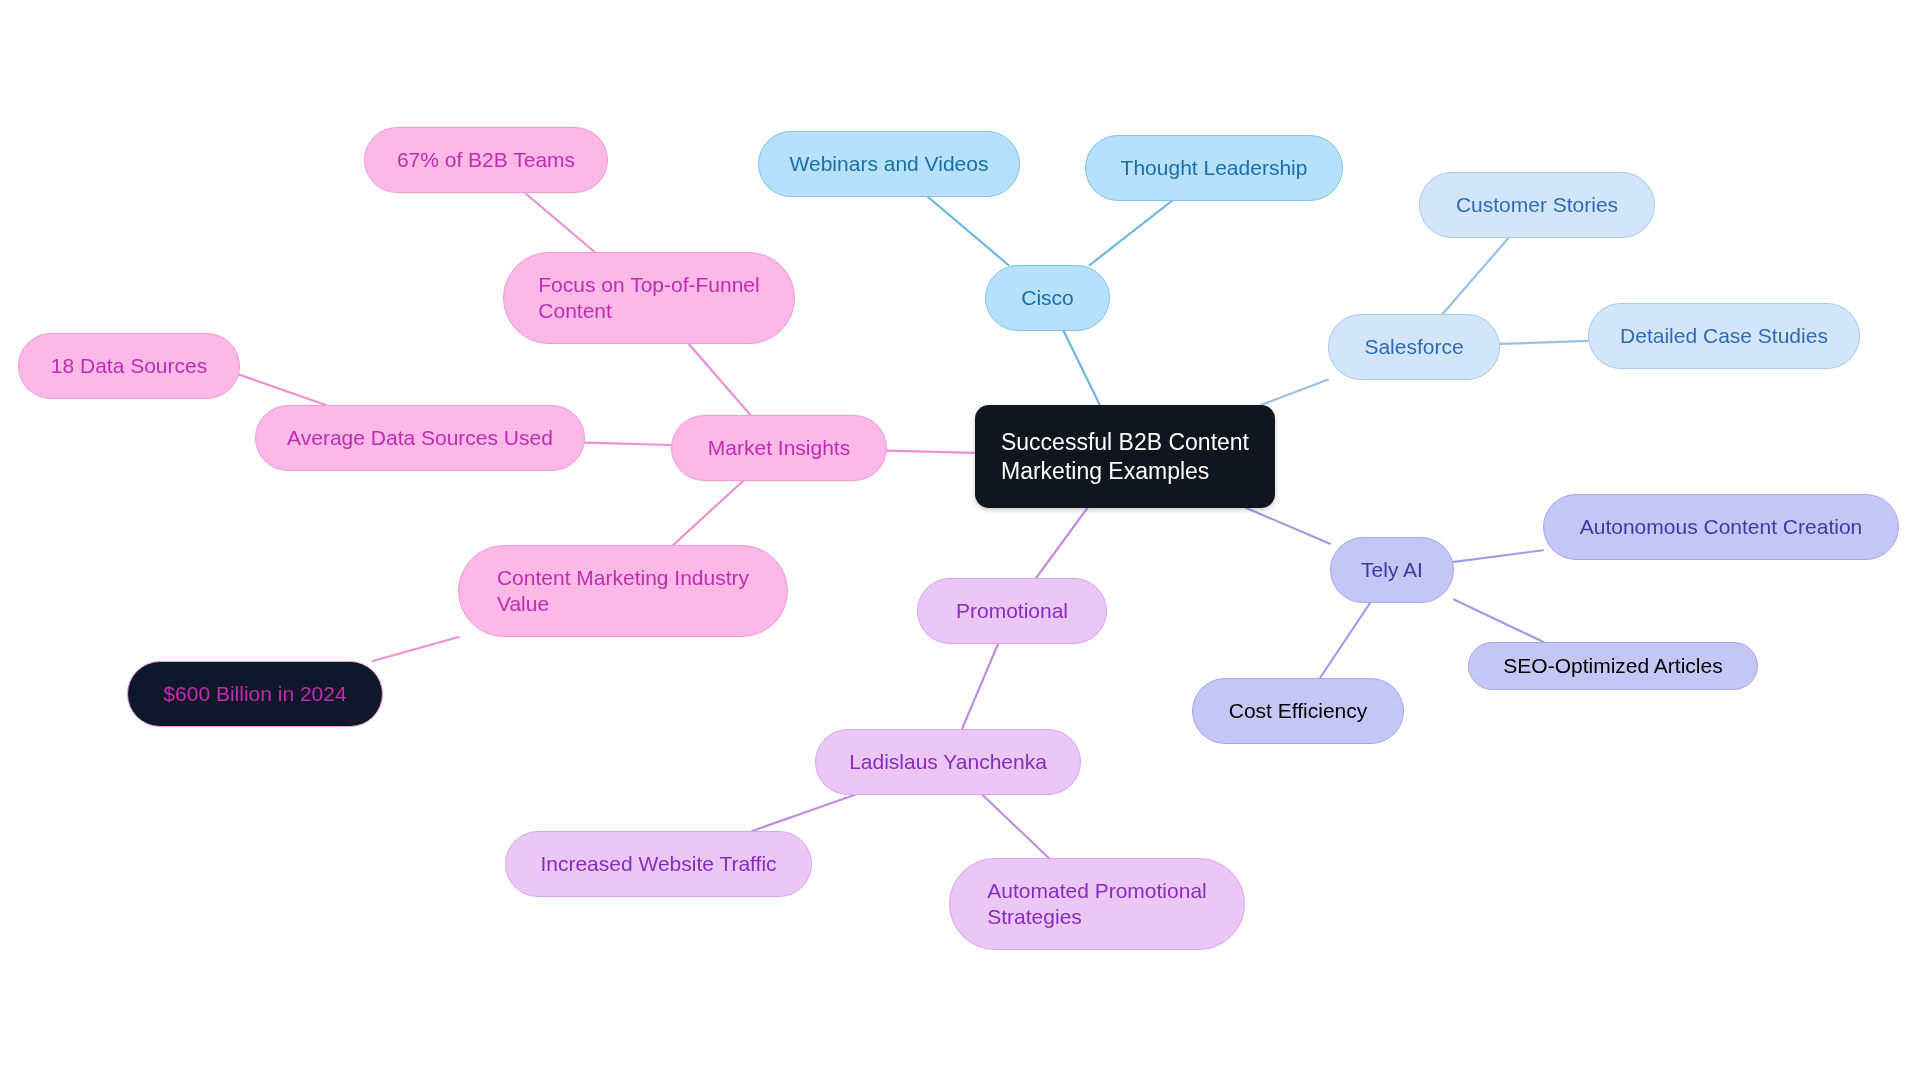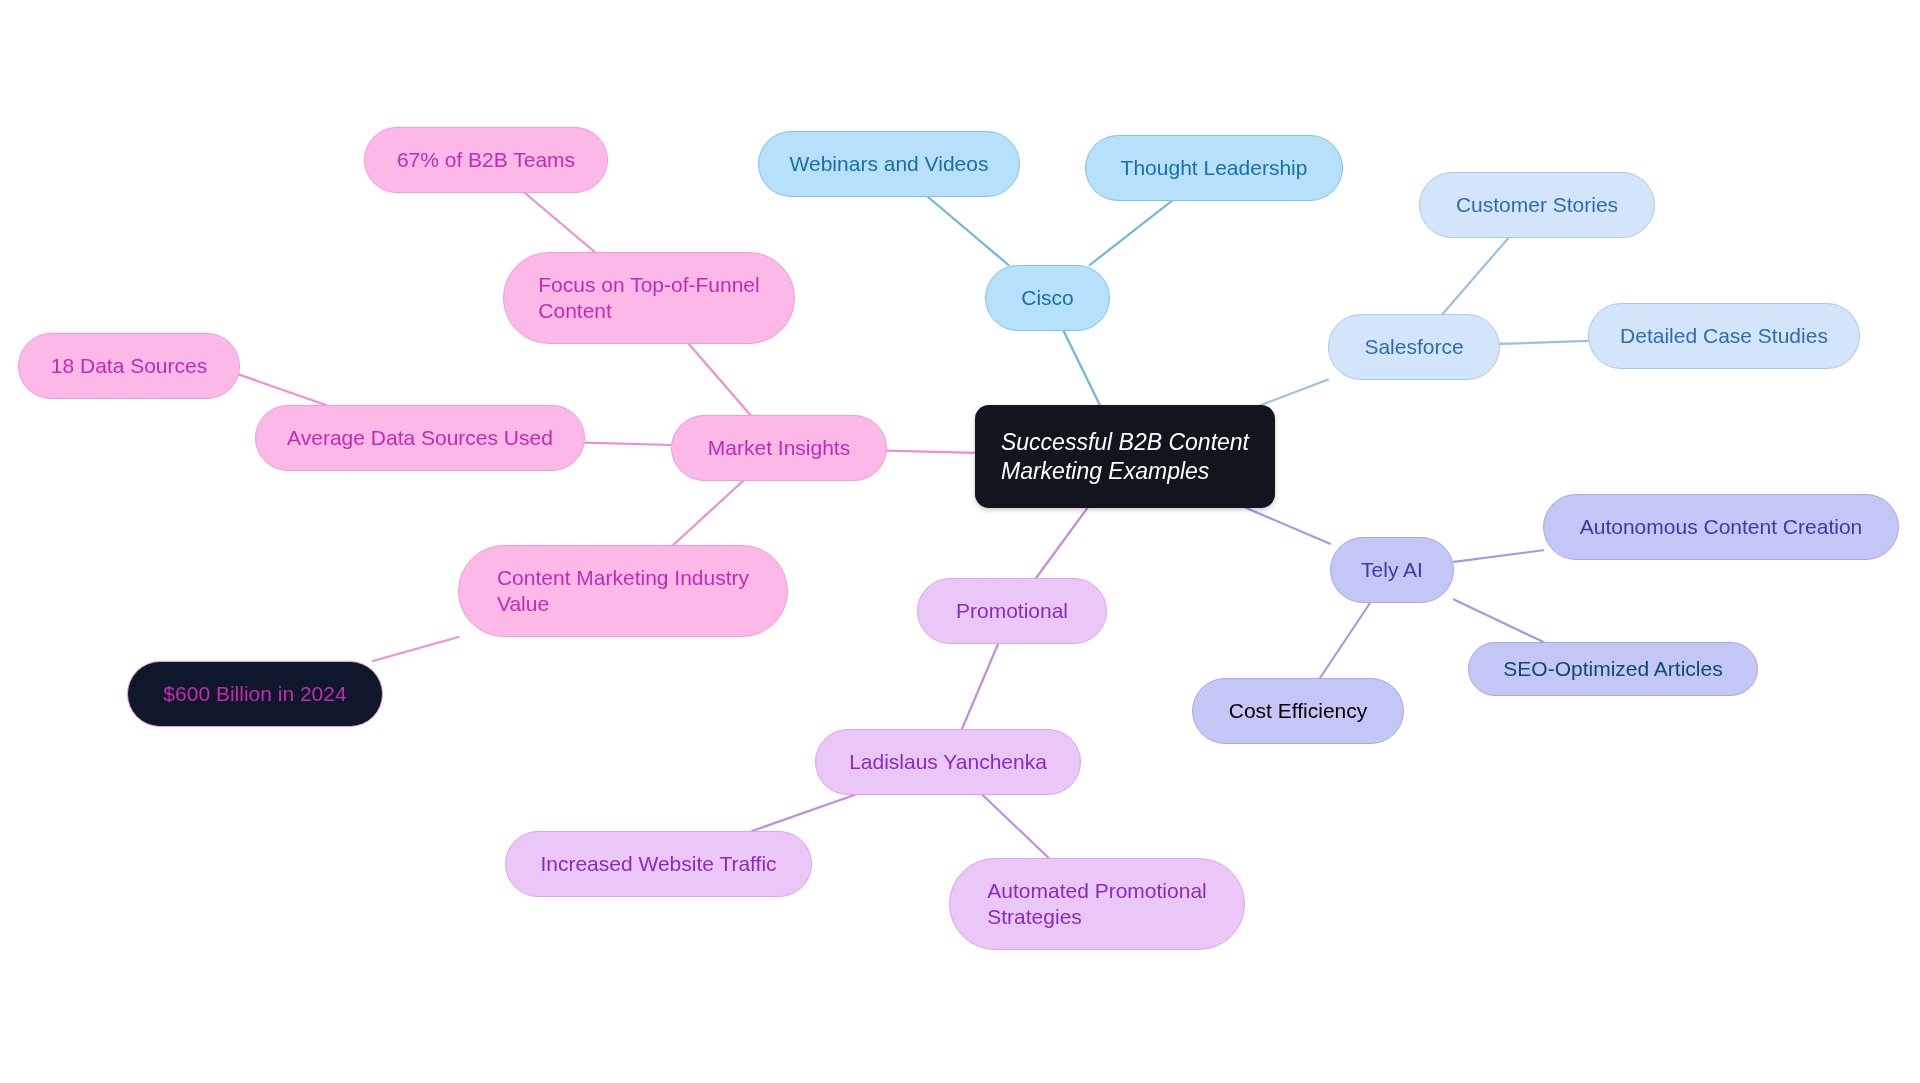--- a/index.html
+++ b/index.html
@@ -29,21 +29,20 @@
     border-width: 1px;
     line-height: 1.22;
     padding: 4px 10px;
     white-space: pre-line;
     z-index: 2;
   }
   .node.root {
     border-radius: 14px;
     border-width: 0;
     box-shadow: 0 2px 5px rgba(0,0,0,0.22);
-    font-style: italic;
   }
 </style>
 </head>
 <body>
 
 <div id="canvas">
   <svg id="edges" viewBox="0 0 1920 1083">
       <path d="M 1099.8186119873817 405 L 1063.635646687697 331" stroke="#6cb6e0" stroke-width="2.2" fill="none" stroke-linecap="round"></path>
       <path d="M 1008.4664179104477 265 L 928.0335820895523 197" stroke="#6cb6e0" stroke-width="2.2" fill="none" stroke-linecap="round"></path>
       <path d="M 1089.7653846153846 265 L 1171.7346153846154 201" stroke="#6cb6e0" stroke-width="2.2" fill="none" stroke-linecap="round"></path>
@@ -78,20 +77,20 @@
     <div class="node" style="left: 503px; top: 252px; width: 292px; height: 92px; background: rgb(252, 185, 232); border-color: rgb(245, 154, 216); color: rgb(195, 43, 176); font-size: 21px;">Focus on Top-of-Funnel
 Content</div>
     <div class="node" style="left: 364px; top: 127px; width: 244px; height: 66px; background: rgb(252, 185, 232); border-color: rgb(245, 154, 216); color: rgb(195, 43, 176); font-size: 21px;">67% of B2B Teams</div>
     <div class="node" style="left: 255px; top: 405px; width: 330px; height: 66px; background: rgb(252, 185, 232); border-color: rgb(245, 154, 216); color: rgb(195, 43, 176); font-size: 21px;">Average Data Sources Used</div>
     <div class="node" style="left: 18px; top: 303px; width: 222px; height: 66px; background: rgb(252, 185, 232); border-color: rgb(245, 154, 216); color: rgb(195, 43, 176); font-size: 21px; margin-top: 30px;">18 Data Sources</div>
     <div class="node" style="left: 458px; top: 545px; width: 330px; height: 92px; background: rgb(252, 185, 232); border-color: rgb(245, 154, 216); color: rgb(195, 43, 176); font-size: 21px;">Content Marketing Industry
 Value</div>
     <div class="node" style="left: 127px; top: 661px; width: 256px; height: 66px; background: #0f172a; border-color: rgb(245, 154, 216); color: rgb(195, 43, 176); font-size: 21px;">$600 Billion in 2024</div>
     <div class="node" style="left: 1330px; top: 537px; width: 124px; height: 66px; background: rgb(196, 198, 245); border-color: rgb(166, 169, 236); color: rgb(59, 59, 168); font-size: 21px;">Tely AI</div>
     <div class="node" style="left: 1543px; top: 494px; width: 356px; height: 66px; background: rgb(196, 198, 245); border-color: rgb(166, 169, 236); color: rgb(59, 59, 168); font-size: 21px;">Autonomous Content Creation</div>
-    <div class="node" style="left: 1468px; top: 642px; width: 290px; height: 54px; background: rgb(196, 198, 245); border-color: rgb(166, 169, 236); color: #0c4a6e; font-size: 21px;">SEO-Optimized Articles</div>
+    <div class="node" style="left: 1468px; top: 642px; width: 290px; height: 48px; background: rgb(196, 198, 245); border-color: rgb(166, 169, 236); color: #000000; font-size: 21px;">SEO-Optimized Articles</div>
     <div class="node" style="left: 1192px; top: 678px; width: 212px; height: 66px; background: rgb(196, 198, 245); border-color: rgb(166, 169, 236); color: #000000; font-size: 21px;">Cost Efficiency</div>
     <div class="node" style="left: 917px; top: 578px; width: 190px; height: 66px; background: rgb(234, 199, 247); border-color: rgb(217, 166, 239); color: rgb(138, 43, 192); font-size: 21px;">Promotional</div>
     <div class="node" style="left: 815px; top: 729px; width: 266px; height: 66px; background: rgb(234, 199, 247); border-color: rgb(217, 166, 239); color: rgb(138, 43, 192); font-size: 21px;">Ladislaus Yanchenka</div>
     <div class="node" style="left: 505px; top: 831px; width: 307px; height: 66px; background: rgb(234, 199, 247); border-color: rgb(217, 166, 239); color: rgb(138, 43, 192); font-size: 21px;">Increased Website Traffic</div>
     <div class="node" style="left: 949px; top: 858px; width: 296px; height: 92px; background: rgb(234, 199, 247); border-color: rgb(217, 166, 239); color: rgb(138, 43, 192); font-size: 21px;">Automated Promotional
 Strategies</div>
   </div>
 
 </body></html>

